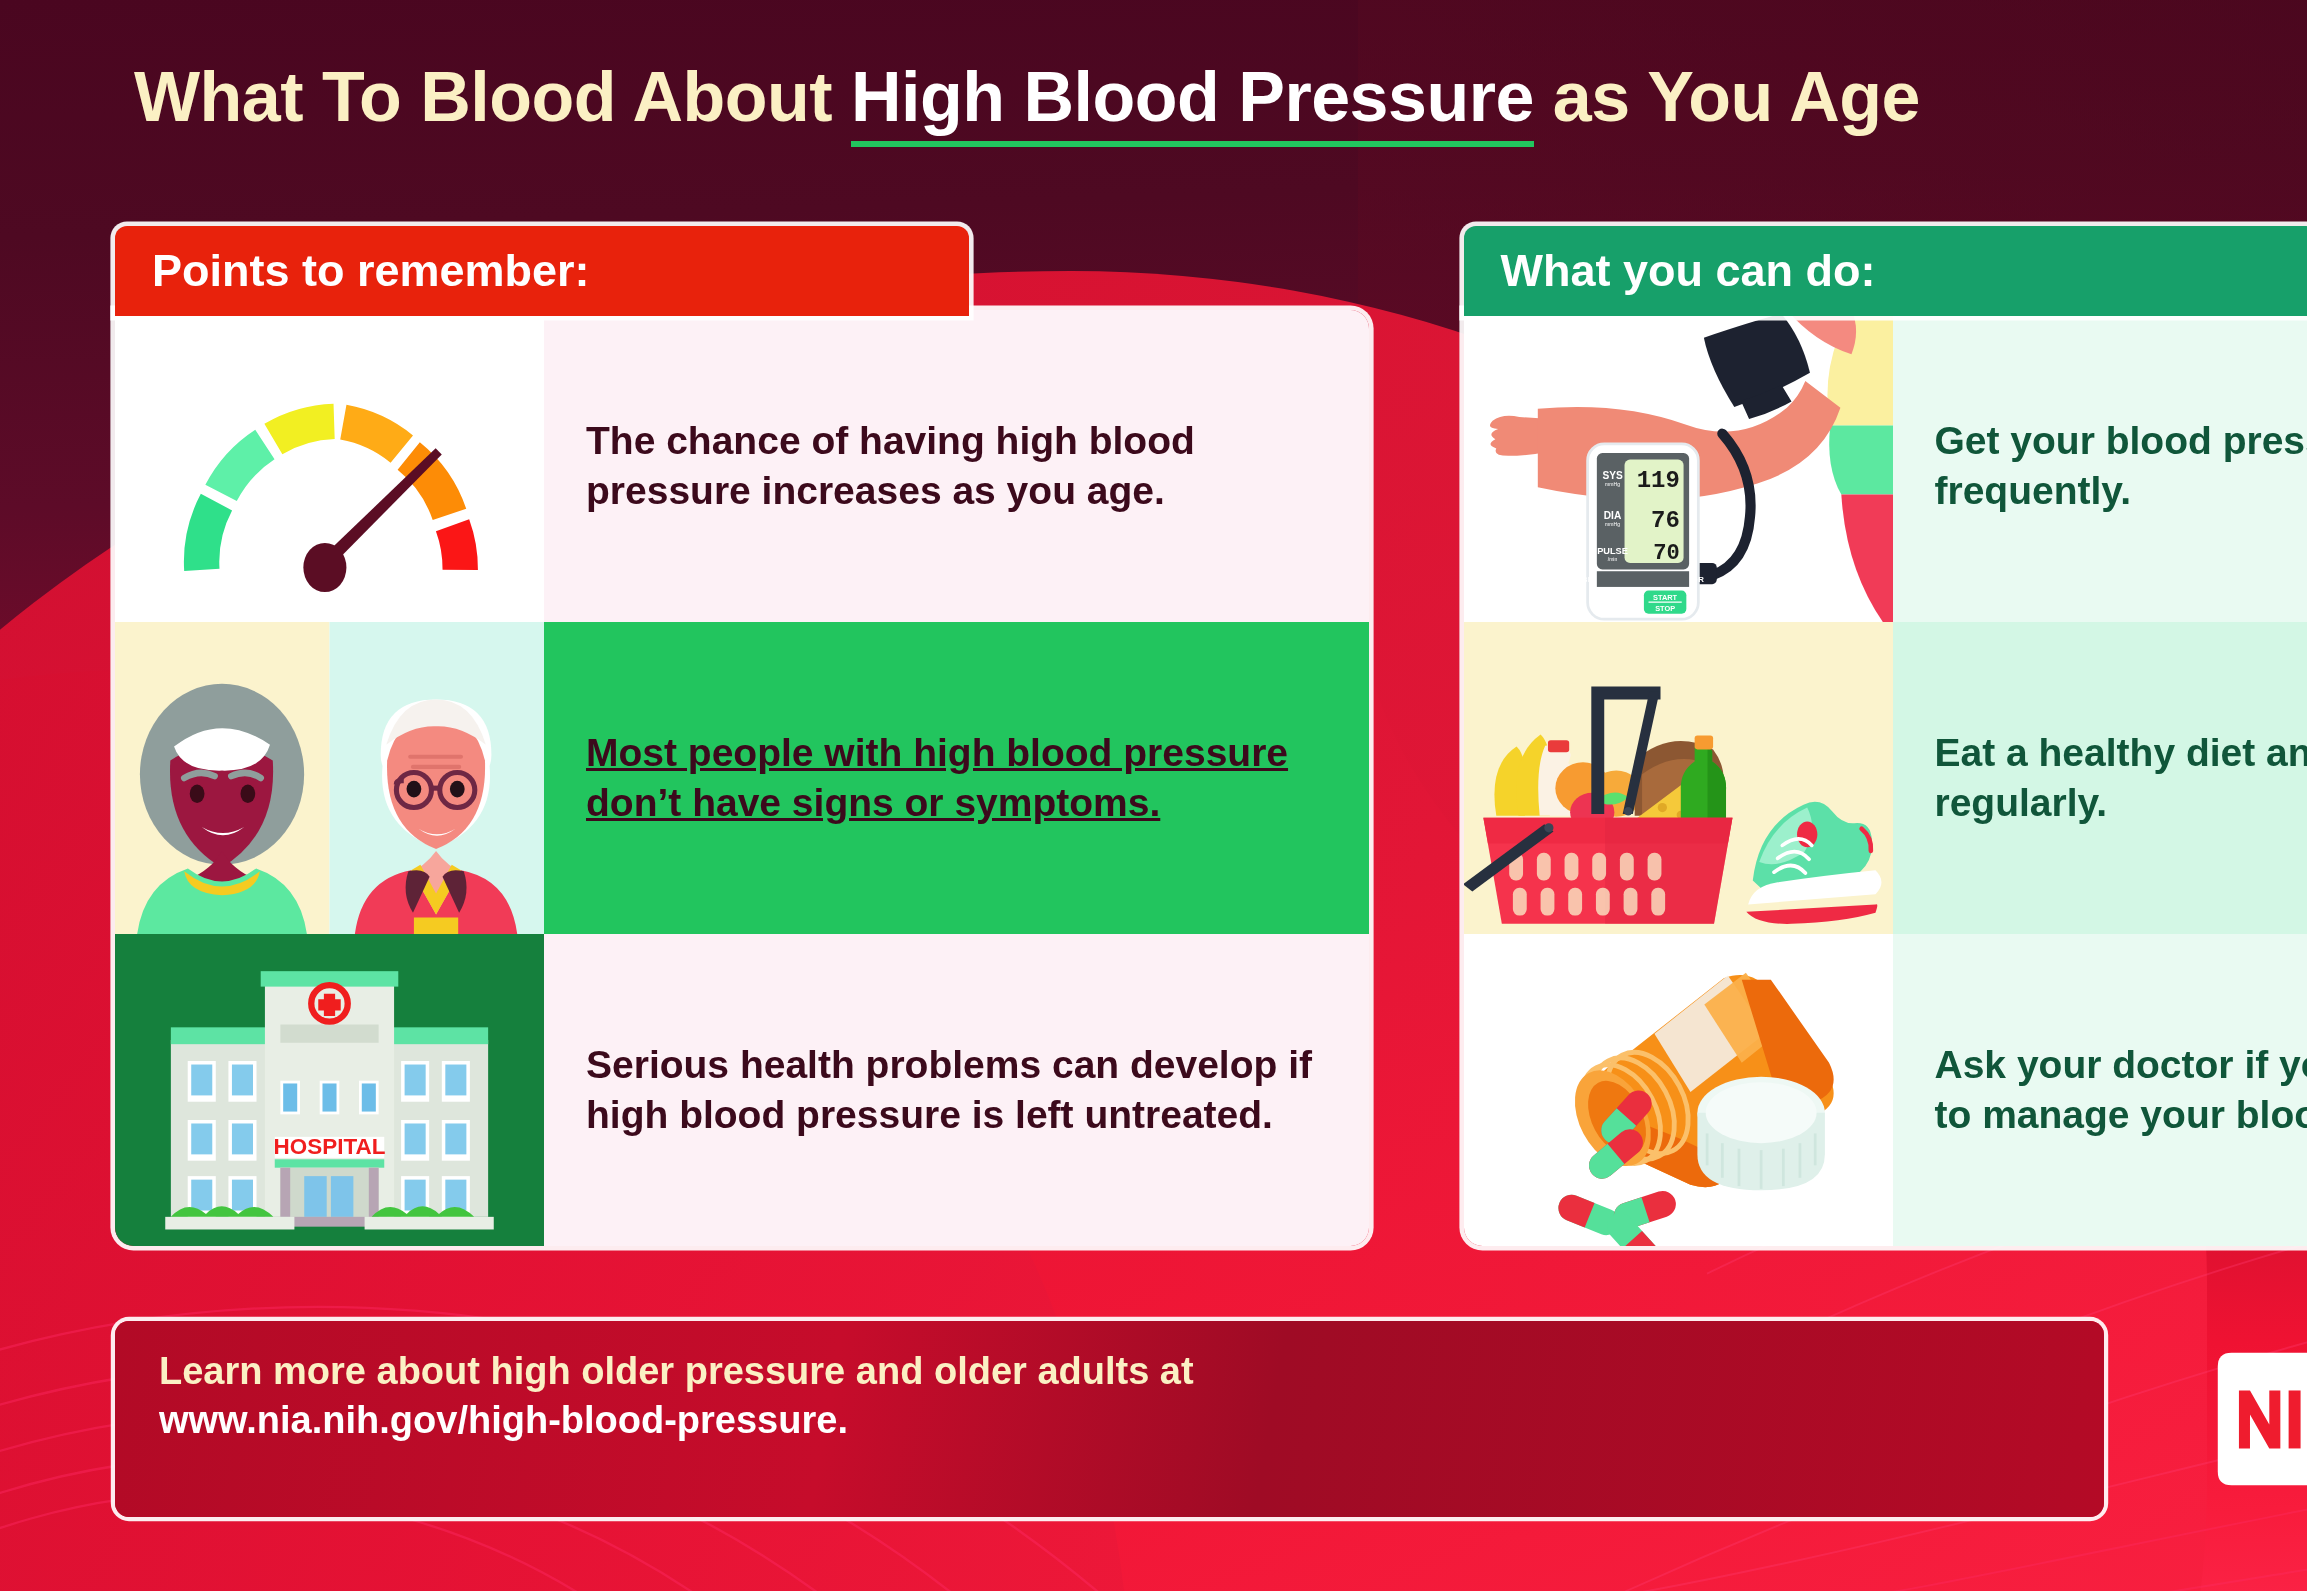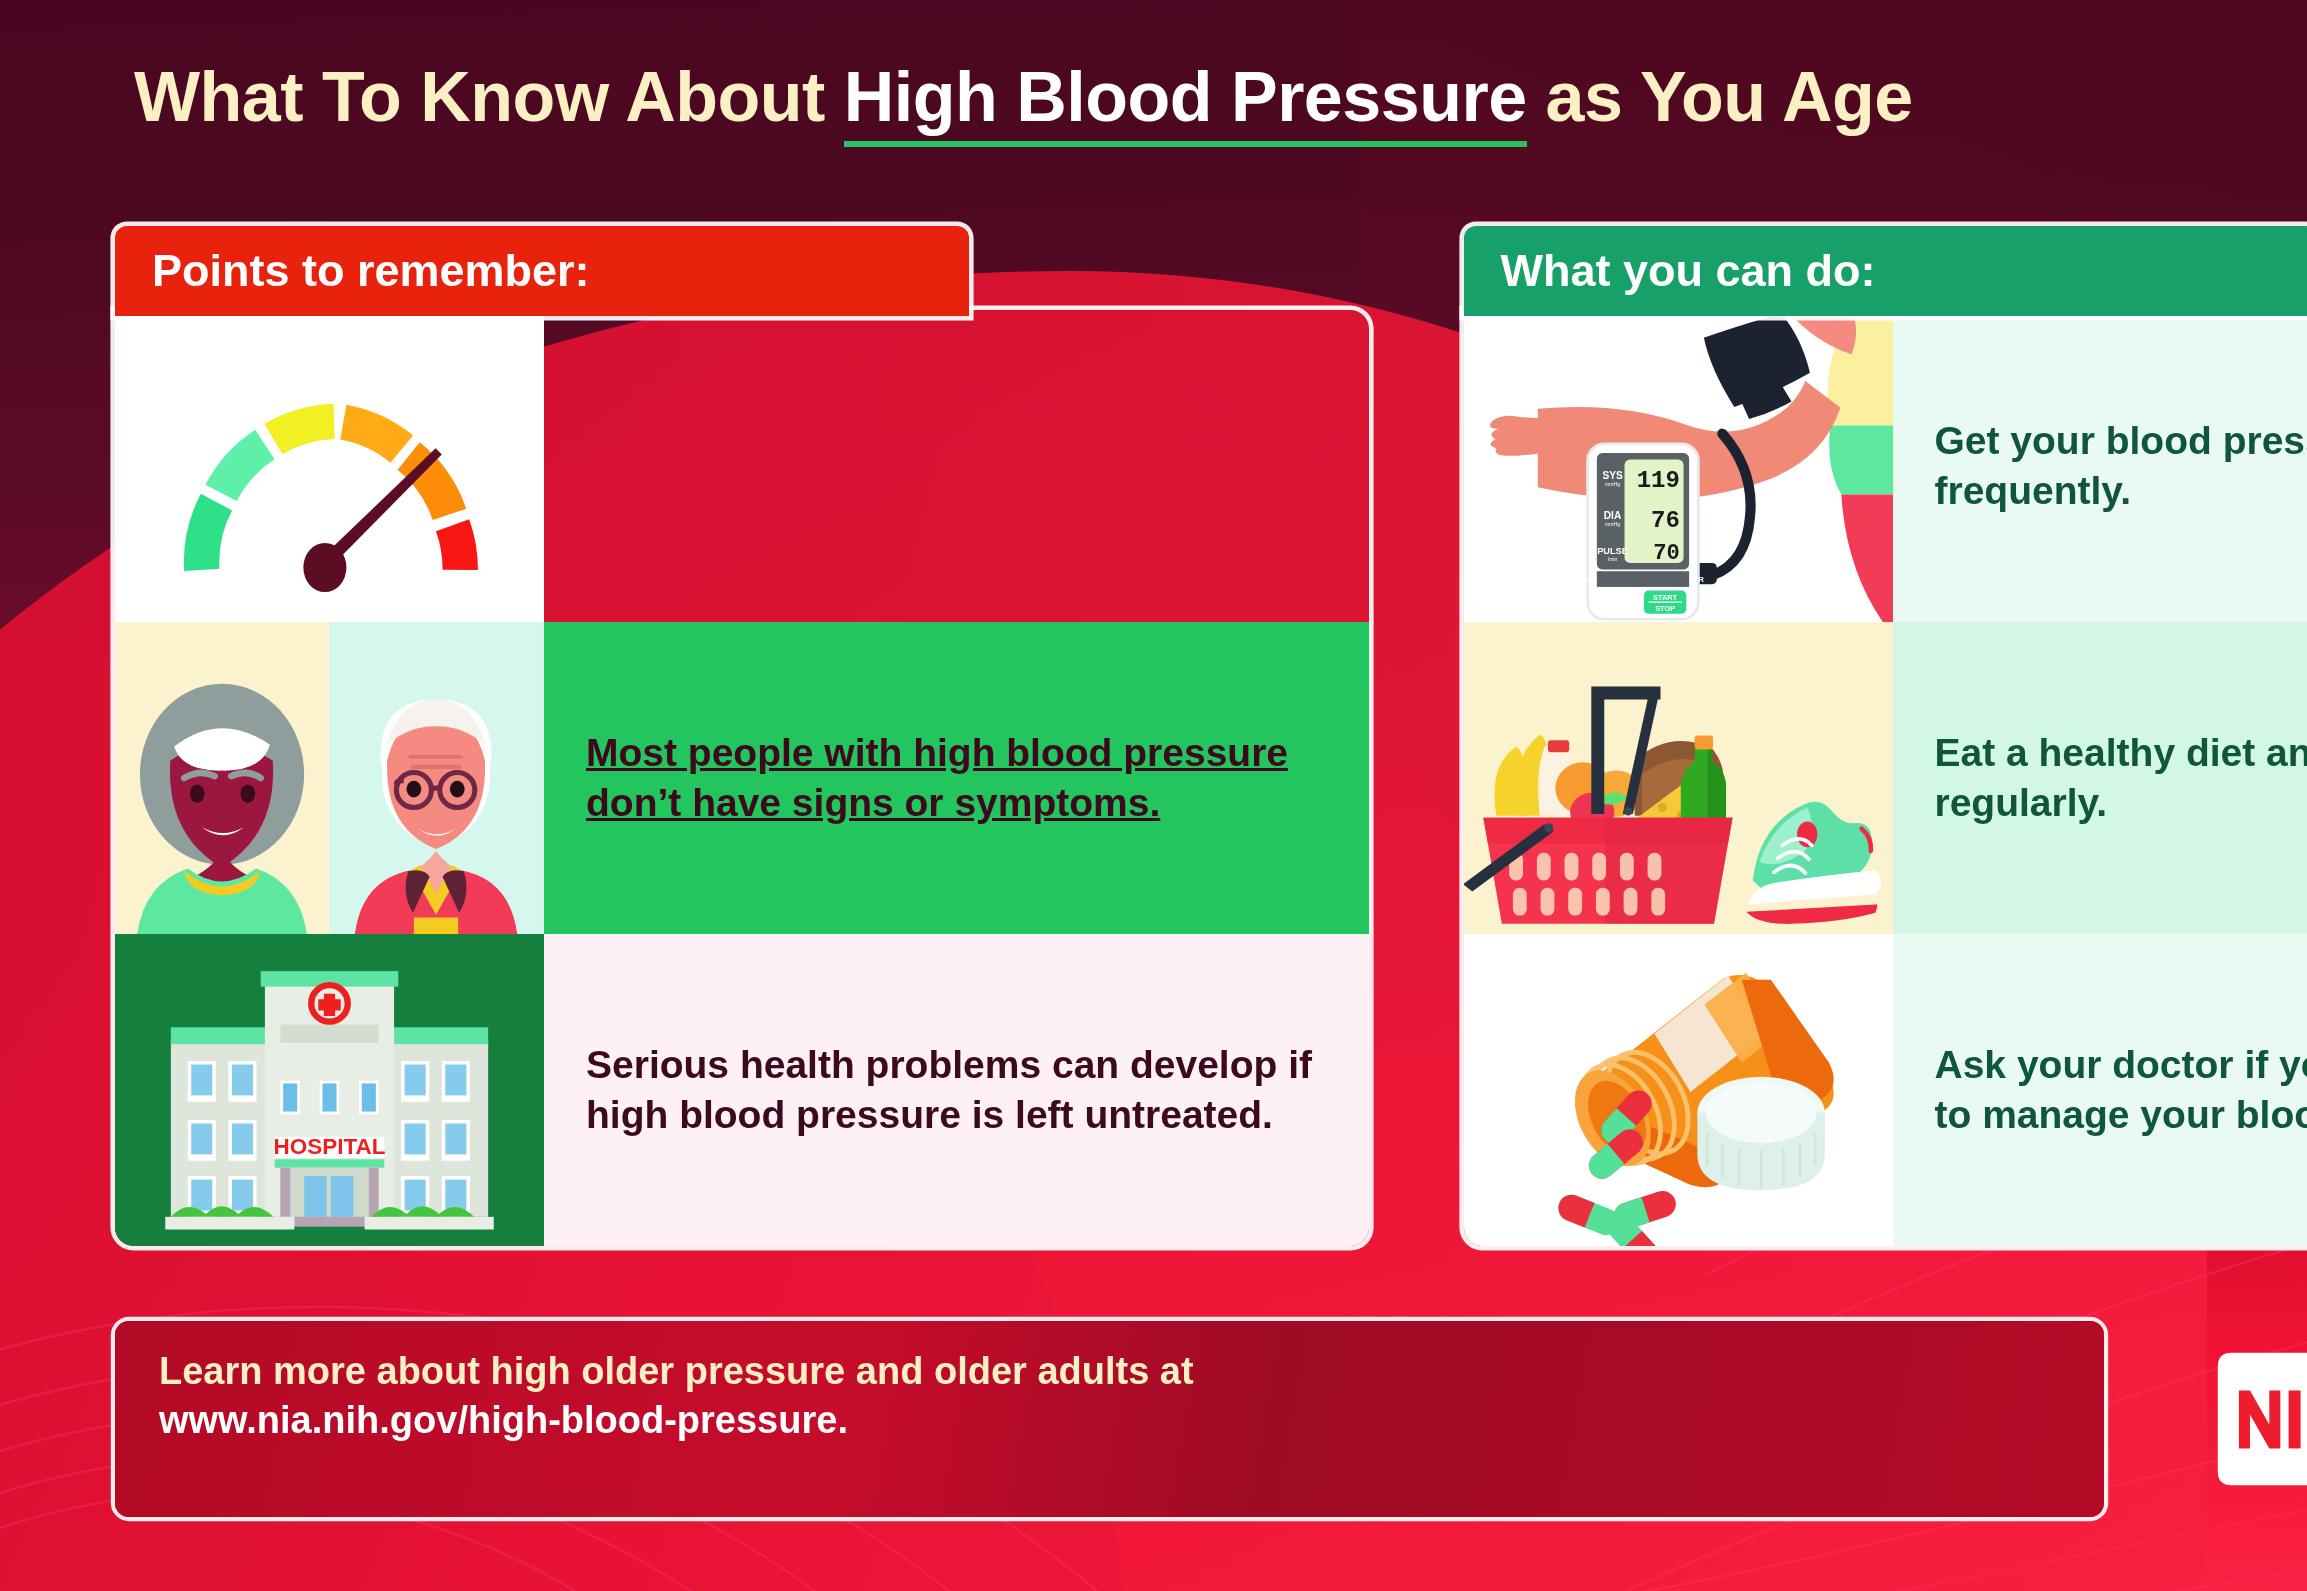--- a/index.html
+++ b/index.html
@@ -147,21 +147,21 @@
       <g fill="none" stroke="#ff2f6c" stroke-width="4" opacity=".30">
         <path d="M 6134 3060 C 5240 3210 4300 3420 4100 3450"></path>
         <path d="M 6134 3230 C 5400 3330 4900 3420 4700 3450"></path>
       </g>
     </svg>
   </div>
 </div>
 
 <div class="page">
 
-  <div class="title"><span>What To Know About </span><span class="hi">High Blood Pressure</span><span> as You Age</span></div>
+  <div class="title"><span>What To Blood About </span><span class="hi">High Blood Pressure</span><span> as You Age</span></div>
 
   <div class="cols">
 
     <div class="col l">
       <div class="hdr red">Points to remember:</div>
       <div class="card">
 
         <div class="row">
           <div class="icon-cell">
             <svg viewBox="0 0 420 330" width="323" height="254">
@@ -170,20 +170,21 @@
                 <path d="M 69 200 A 166 166 0 0 1 126 137" stroke="#5ef0a8"></path>
                 <path d="M 137 130 A 166 166 0 0 1 216 107" stroke="#f2ef22"></path>
                 <path d="M 228 108 A 166 166 0 0 1 304 143" stroke="#ffab16"></path>
                 <path d="M 313 152 A 166 166 0 0 1 366 228" stroke="#fd8c06"></path>
                 <path d="M 370 242 A 166 166 0 0 1 380 300" stroke="#fb1616"></path>
               </g>
               <path d="M 208 300 L 196 288 L 348 142 L 356 150 Z" fill="#5b0d24"></path>
               <ellipse cx="204" cy="297" rx="28" ry="32" fill="#5b0d24"></ellipse>
             </svg>
           </div>
+          <div class="txt-cell">The chance of having high blood pressure increases as you age.</div>
         </div>
 
         <div class="row">
           <div class="icon-cell" style="padding:0;align-items:stretch">
             <svg viewBox="0 0 930 676" width="429" height="312" preserveAspectRatio="none">
               <rect x="0" y="0" width="465" height="676" fill="#fbf3cd"></rect>
               <rect x="465" y="0" width="465" height="676" fill="#d6f7ee"></rect>
 
               <g>
                 <ellipse cx="232" cy="330" rx="178" ry="196" fill="#8f9e9c"></ellipse>

